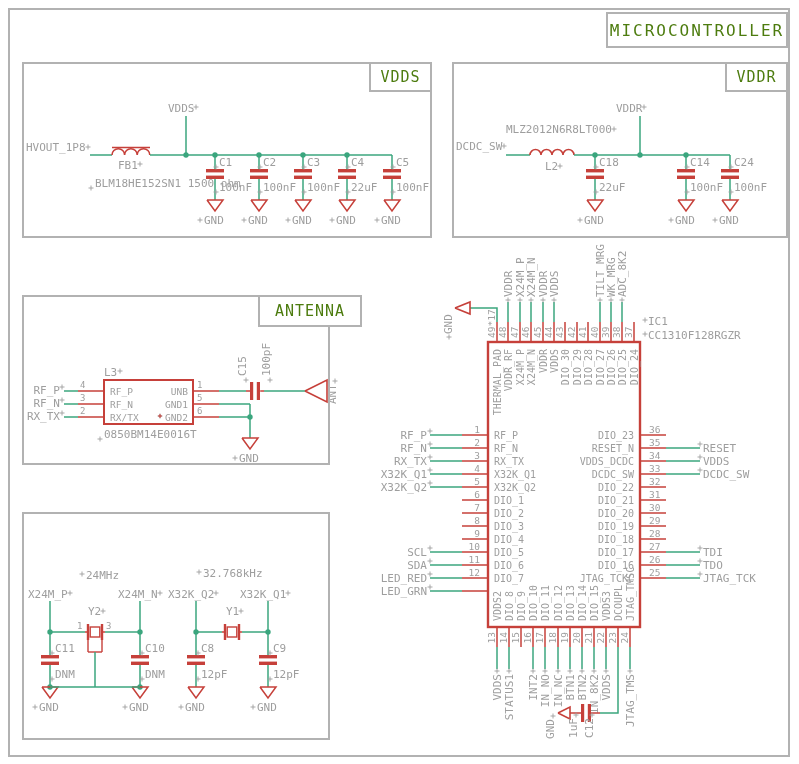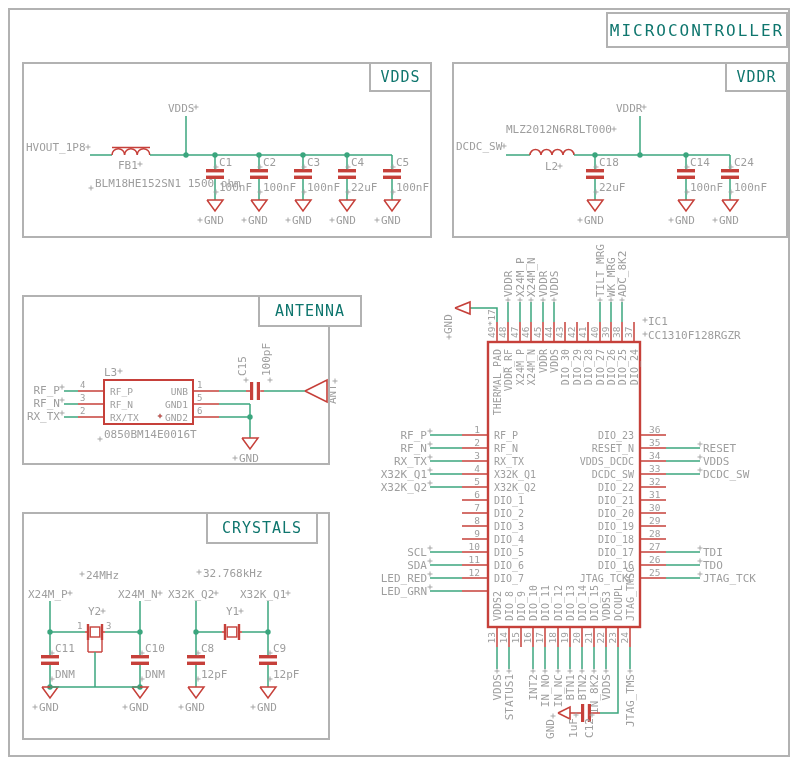--- a/index.html
+++ b/index.html
@@ -1,20 +1,20 @@
 <!DOCTYPE html>
 <html><head>
 <meta charset="utf-8">
 <style>
   html,body{margin:0;padding:0;background:#ffffff;}
   .page{position:relative;width:799px;height:764px;background:#ffffff;overflow:hidden;
         font-family:"DejaVu Sans Mono",monospace;}
   .frame{position:absolute;border:2px solid #b2b2b2;box-sizing:border-box;background:transparent;}
   .titlebox{position:absolute;border:2px solid #b2b2b2;box-sizing:border-box;background:#ffffff;
-            display:flex;align-items:center;justify-content:center;color:#0f766e;}
+            display:flex;align-items:center;justify-content:center;color:#4d7c0f;}
   .titlebox.sheet{font-size:16px;letter-spacing:2px;}
   .titlebox.section{font-size:15px;letter-spacing:1px;}
   svg{position:absolute;left:0;top:0;}
   svg text{font-family:"DejaVu Sans Mono",monospace;}
 </style>
 </head>
 <body>
 
 <div class="page">
 
@@ -681,17 +681,14 @@
   <div class="titlebox section" style="left:725px;top:62px;width:63px;height:30px;">
     <span>VDDR</span>
   </div>
 
   <div class="frame" style="left:22px;top:295px;width:308px;height:170px;"></div>
   <div class="titlebox section" style="left:214px;top:295px;width:104px;height:32px;margin-left:44px;">
     <span>ANTENNA</span>
   </div>
 
   <div class="frame" style="left:22px;top:512px;width:308px;height:228px;"></div>
-  <div class="titlebox section" style="left:206px;top:512px;width:112px;height:32px;">
-    <span>CRYSTALS</span>
-  </div>
 
 </div>
 
 </body></html>

